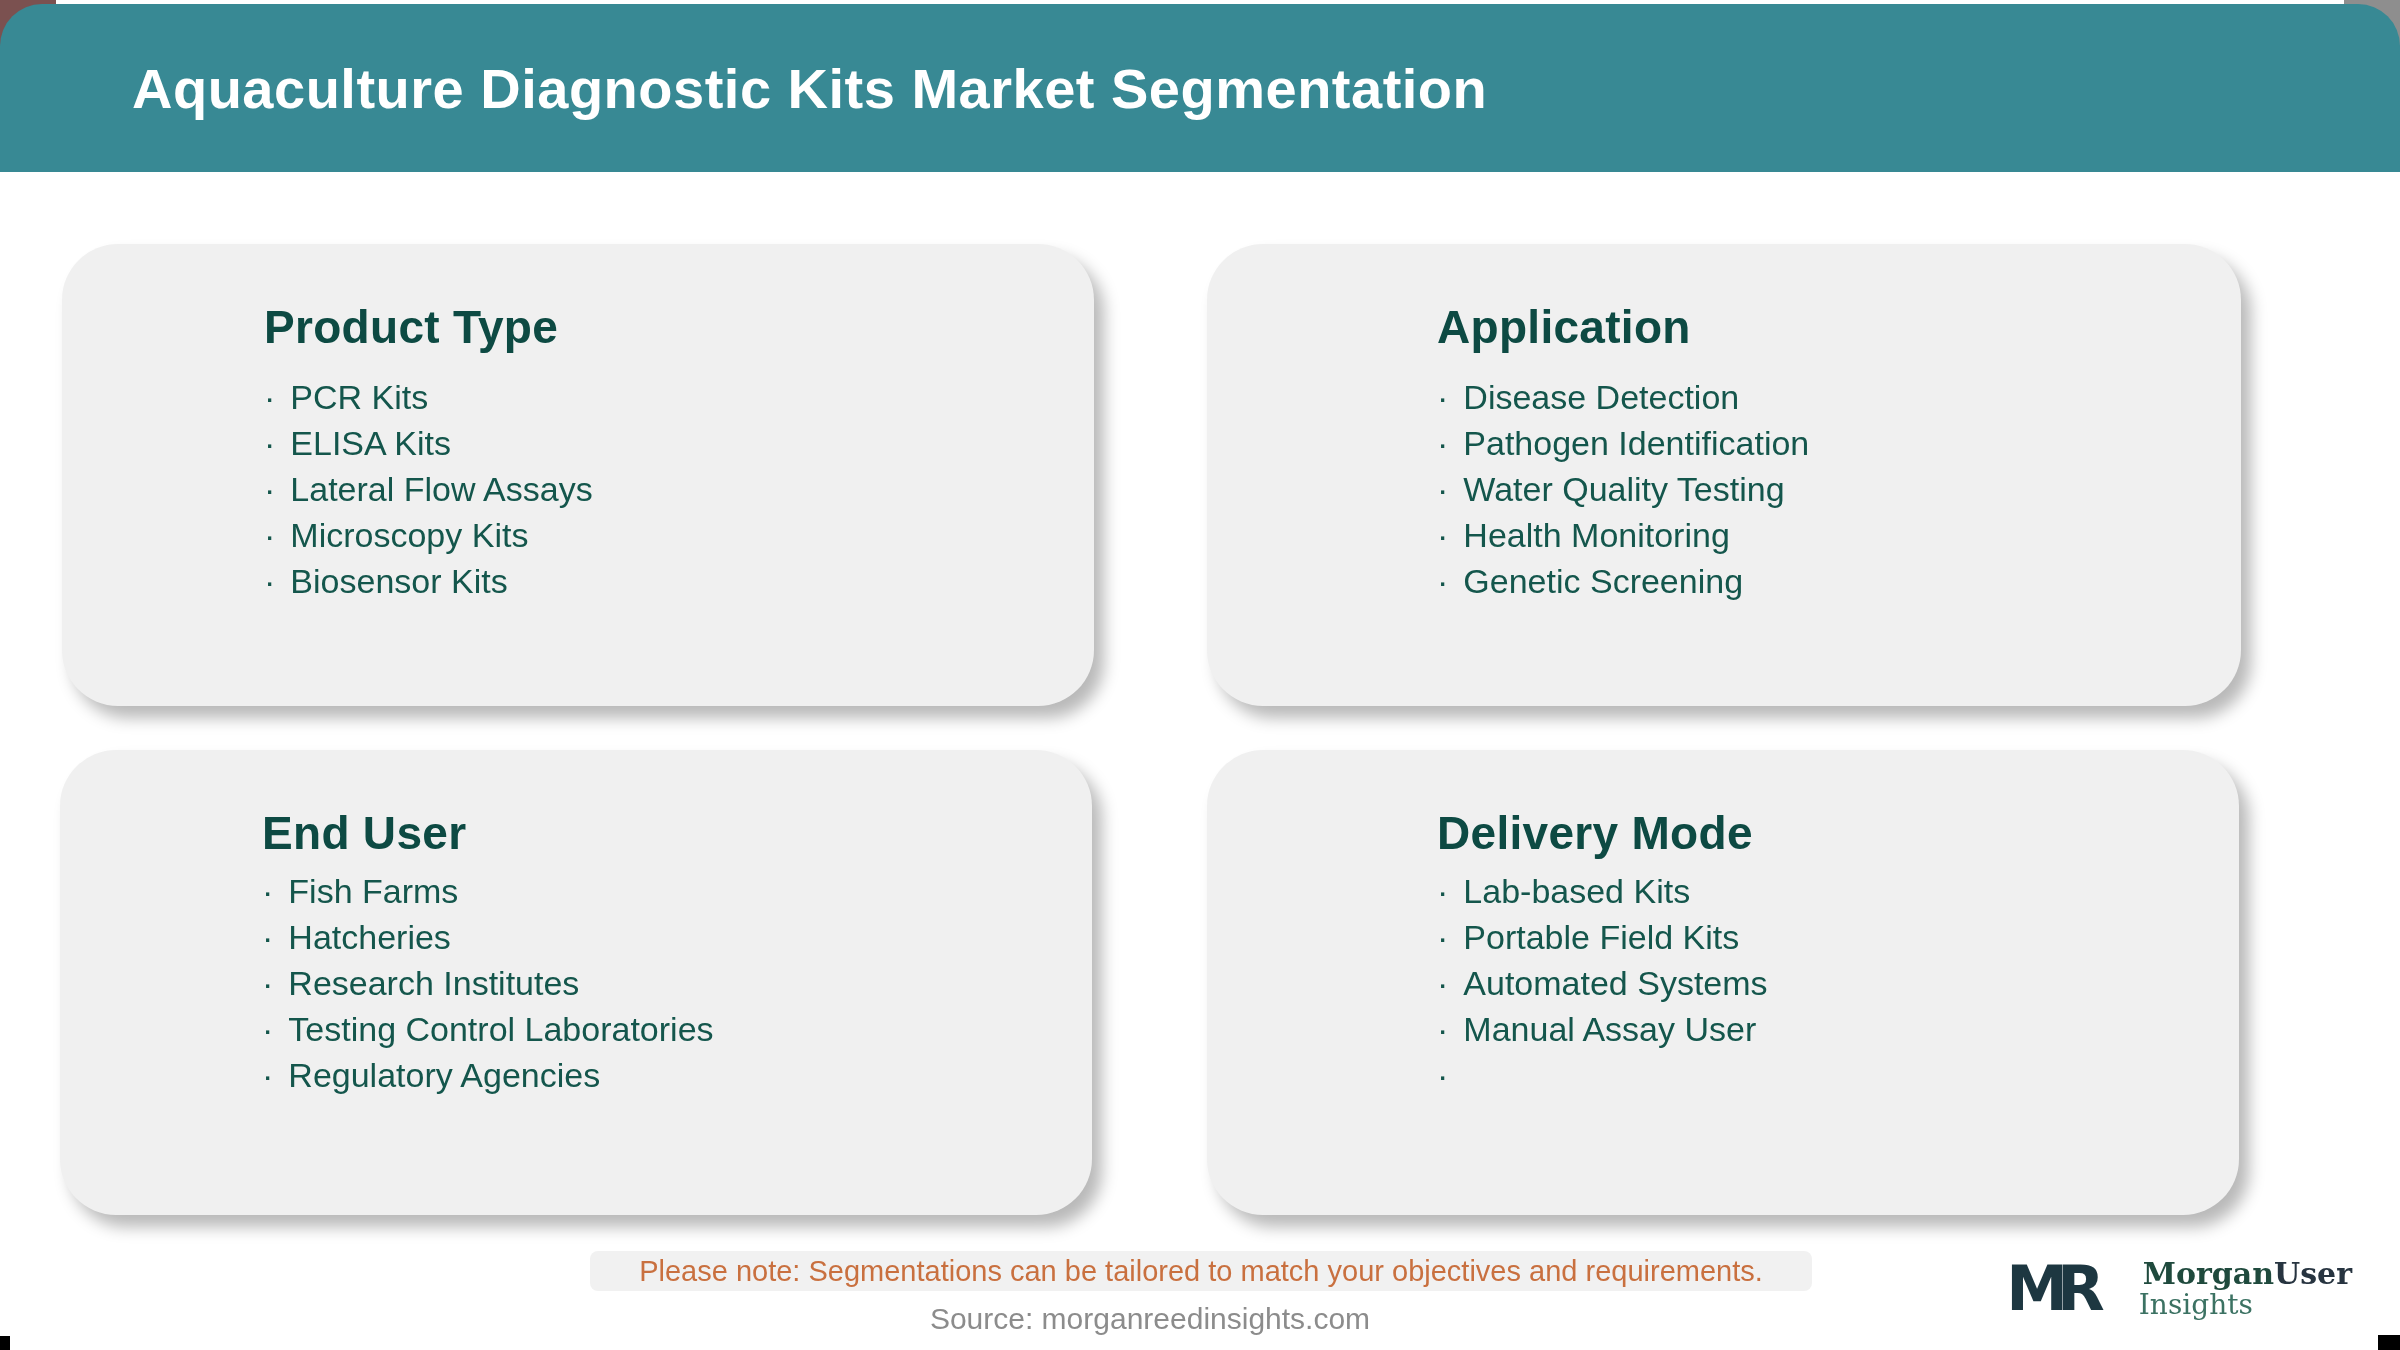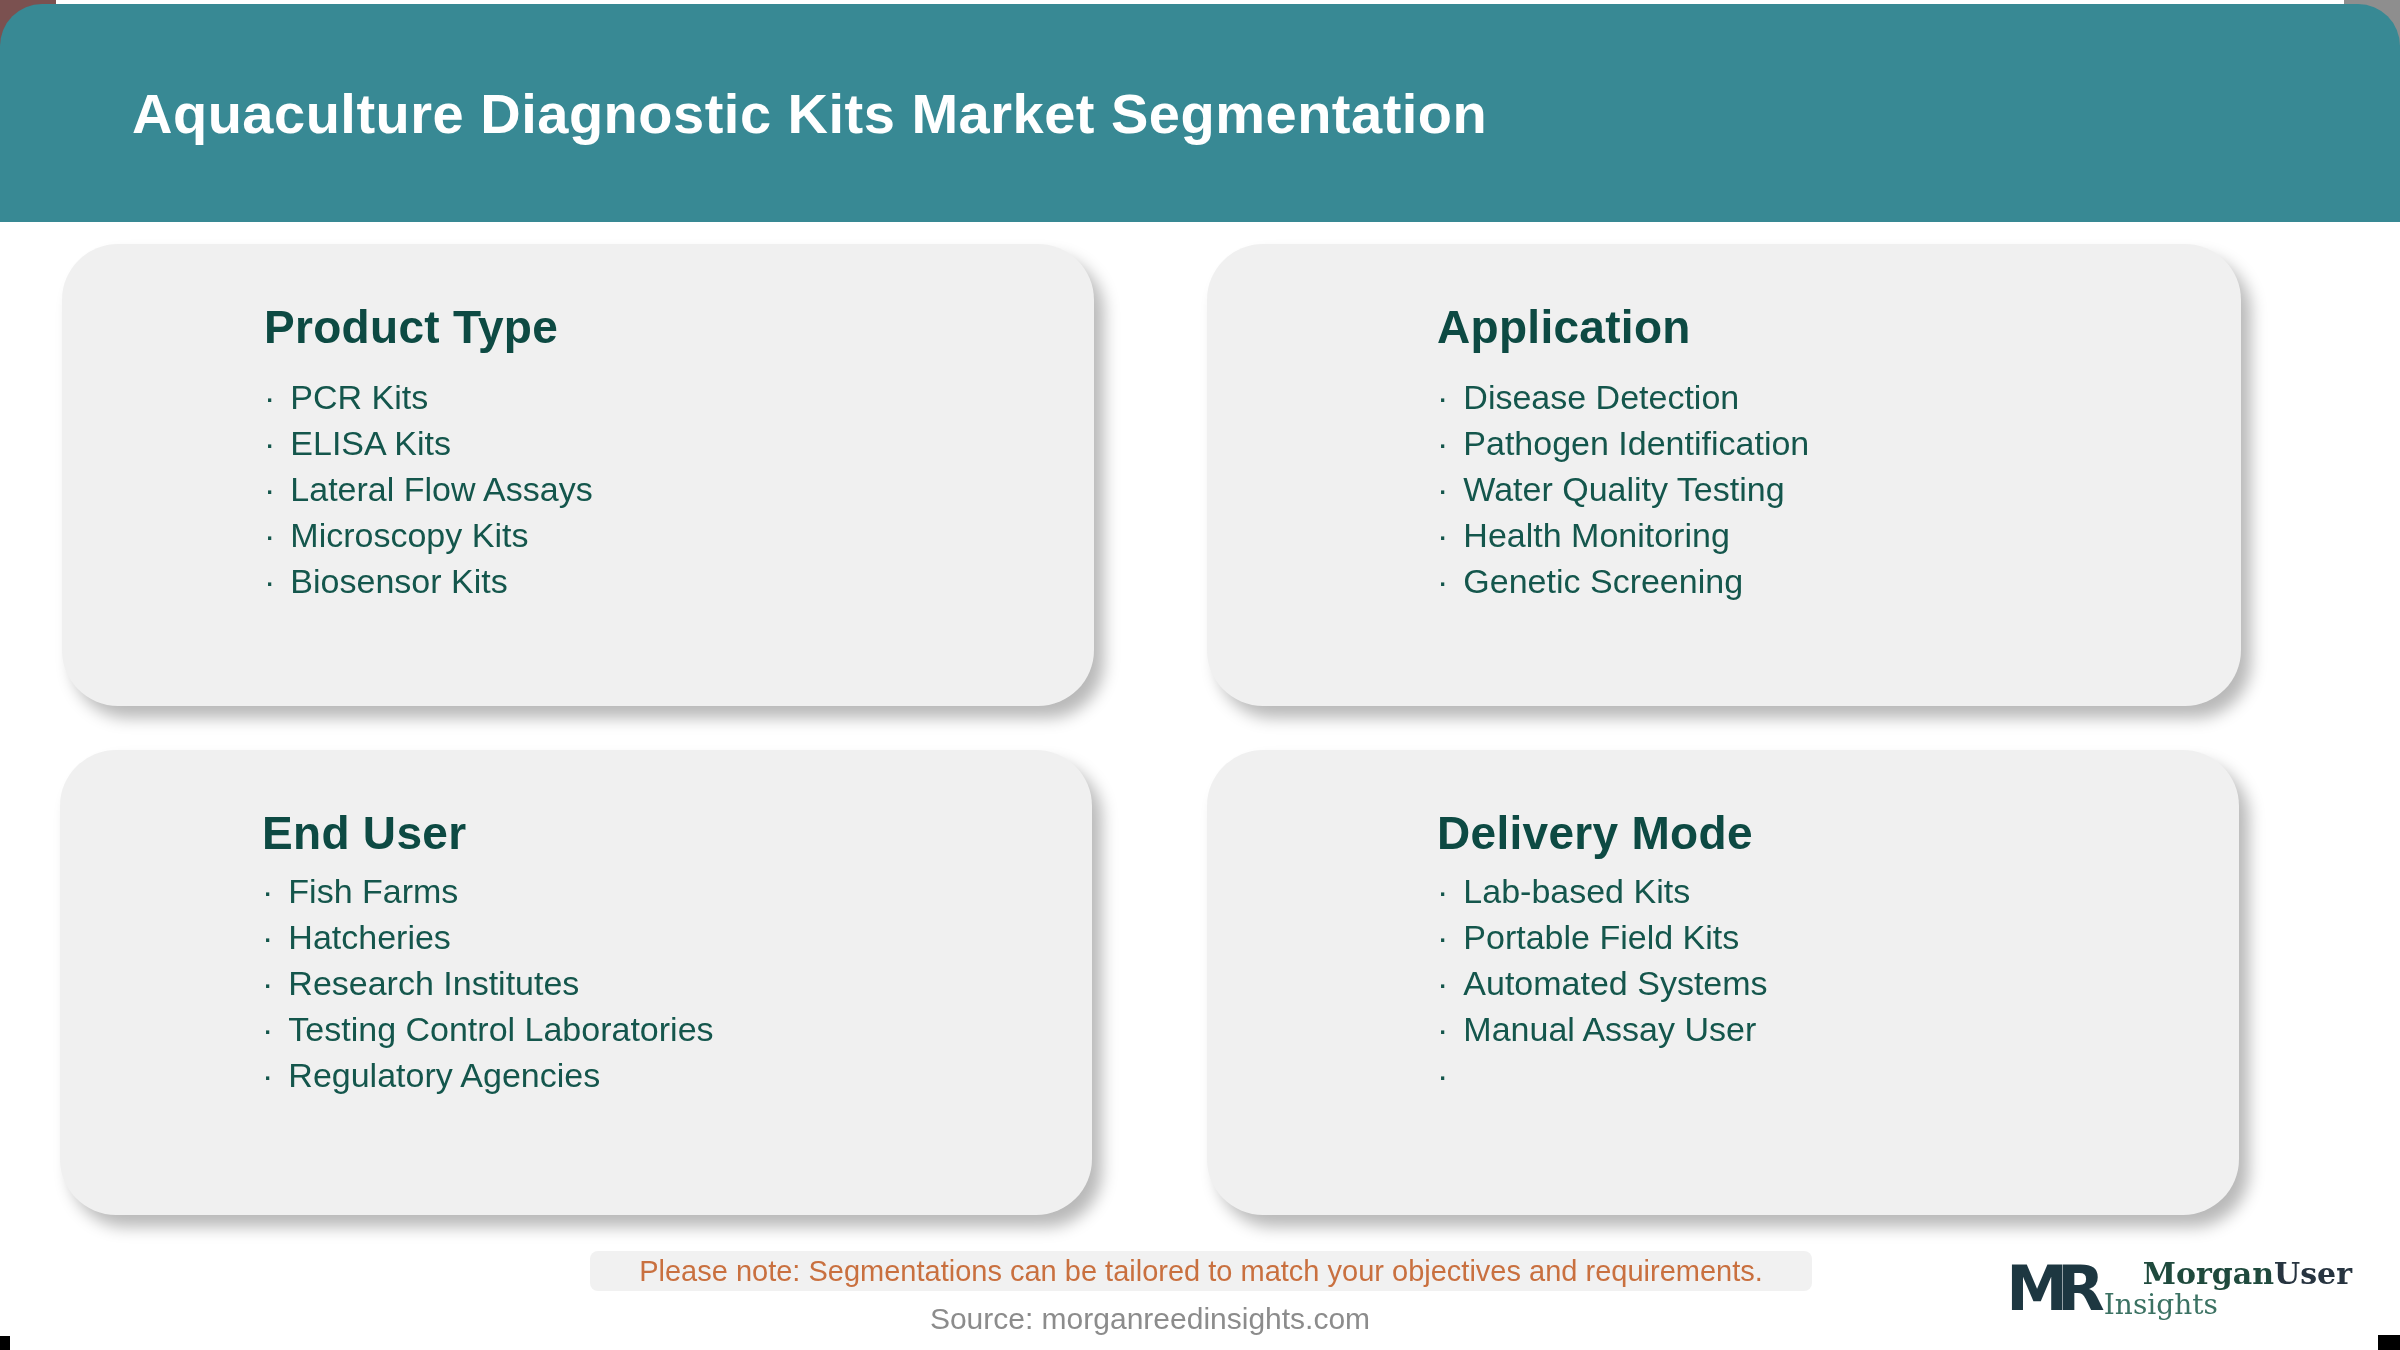--- a/index.html
+++ b/index.html
@@ -4,21 +4,21 @@
 <style>
   html,body{margin:0;padding:0;background:#ffffff;}
   .page{
     position:relative;width:2400px;height:1350px;background:#ffffff;overflow:hidden;
     font-family:"Liberation Sans", sans-serif;
   }
   
   .corner-tl{position:absolute;top:0;left:0;width:56px;height:56px;background:#7b5150;}
   .corner-tr{position:absolute;top:0;right:0;width:56px;height:56px;background:#8e8e8e;}
   .header{
-    position:absolute;top:4px;left:0;width:2400px;height:218px;background:#388994;
+    position:absolute;top:4px;left:0;width:2400px;height:168px;background:#388994;
     border-radius:42px 42px 0 0;display:flex;align-items:center;
   }
   .header .title{
     margin-left:132px;font-size:56px;font-weight:bold;color:#ffffff;letter-spacing:0.5px;
   }
   .card{
     position:absolute;background:#f0f0f0;border-radius:56px;box-sizing:border-box;
     box-shadow:10px 12px 16px rgba(0,0,0,0.28);
     padding:56px 40px 0 202px;
   }
@@ -50,21 +50,21 @@
     position:absolute;right:48px;top:1258px;display:flex;align-items:center;gap:0;
   }
   .monogram{
     font-family:"DejaVu Sans", sans-serif;font-size:62px;font-weight:bold;
     color:#1d3741;letter-spacing:-11px;line-height:1;padding-right:10px;
   }
   .logo-text{font-family:"DejaVu Serif", serif;line-height:1.08;}
   .logo-line1{font-size:30px;font-weight:bold;}
   .logo-morgan{color:#1f4a3d;margin-left:39px;}
   .logo-reed{color:#273440;}
-  .logo-line2{font-size:28px;color:#3c7263;}
+  .logo-line2{font-size:28px;color:#3c7263;margin-left:35px;}
   .corner-bl{position:absolute;left:0;bottom:0;width:10px;height:14px;background:#000;}
   .corner-br{position:absolute;right:0;bottom:0;width:22px;height:15px;background:#000;}
 </style>
 </head>
 <body>
 
 <div class="page">
 
   <div class="corner-tl"></div>
   <div class="corner-tr"></div>

